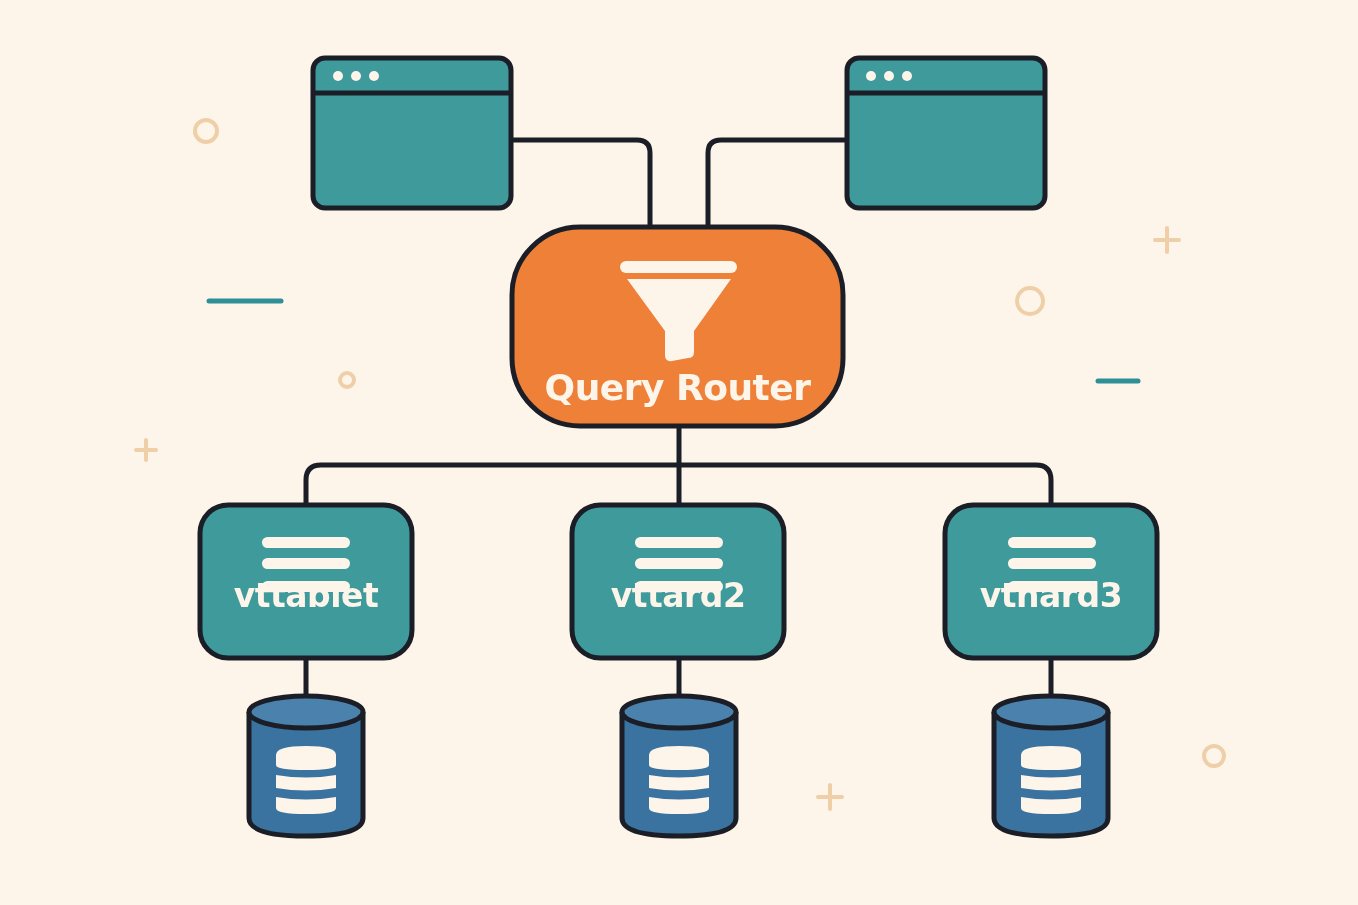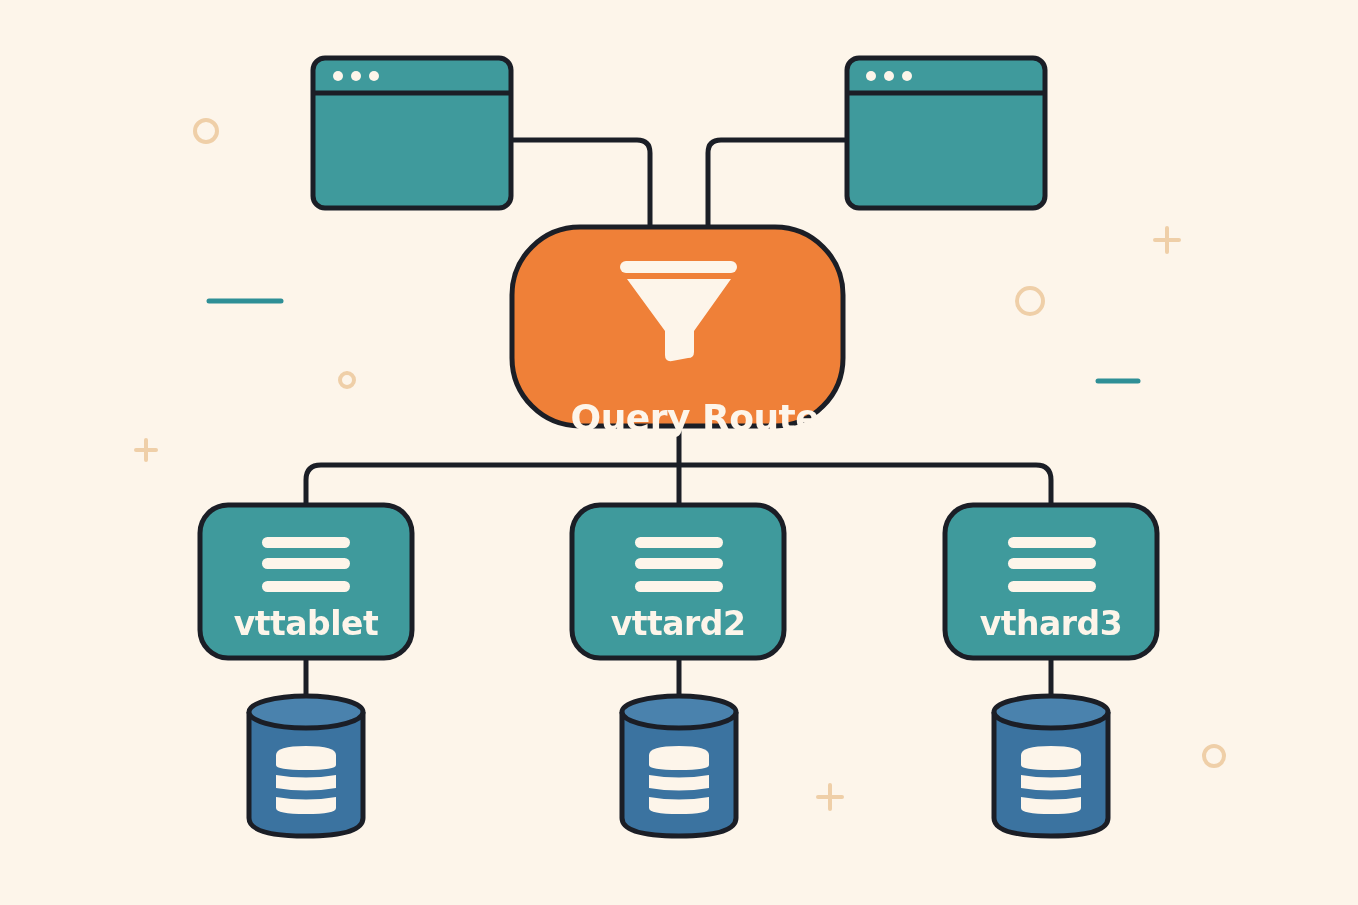--- a/index.html
+++ b/index.html
@@ -11,22 +11,22 @@
   }
   svg.canvas { position: absolute; left: 0; top: 0; }
   .label {
     position: absolute;
     color: #fdf5ea;
     font-weight: bold;
     text-align: center;
     white-space: nowrap;
     letter-spacing: -0.5px;
   }
-  .router-label { font-size: 36px; left: 536px; width: 335px; top: 367px; margin-top: 30px; }
-  .node-label { font-size: 33px; width: 216px; top: 604px; }
+  .router-label { font-size: 36px; left: 510px; width: 335px; top: 367px; }
+  .node-label { font-size: 33px; width: 216px; top: 576px; }
 </style>
 </head>
 <body>
 
 <svg class="canvas" width="1358" height="905" viewBox="0 0 1358 905">
 
   <g fill="none" stroke="#efcfa8" stroke-width="4" stroke-linecap="round">
     <circle cx="206" cy="131" r="11"></circle>
     <circle cx="347" cy="380" r="7"></circle>
     <circle cx="1030" cy="301" r="13"></circle>

